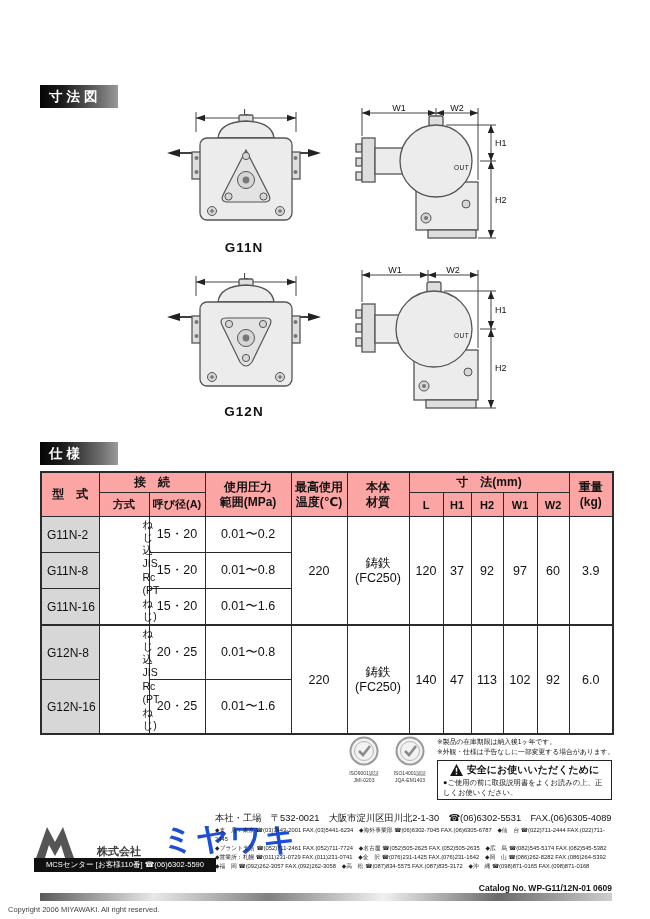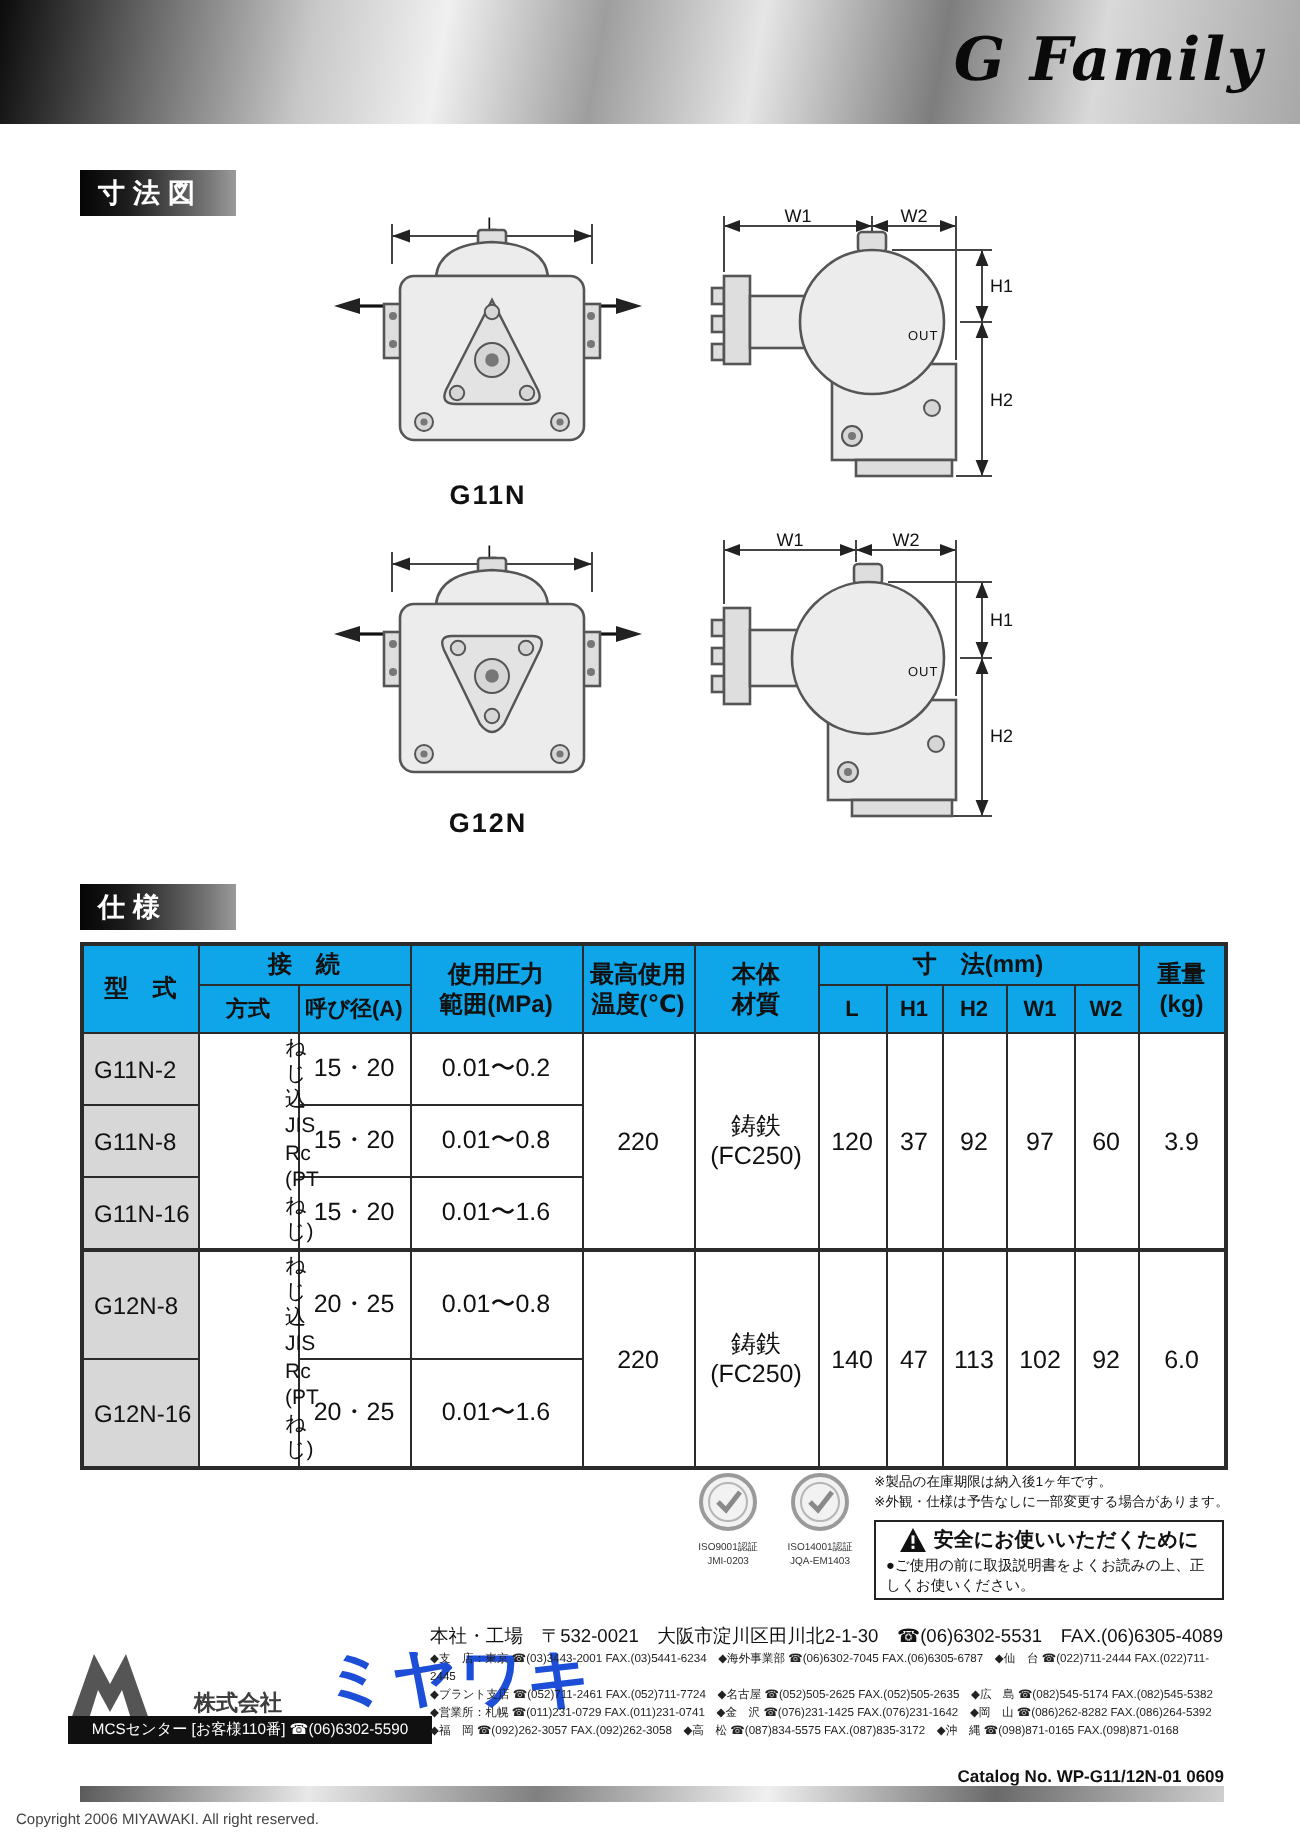--- a/index.html
+++ b/index.html
@@ -29,21 +29,21 @@
   .part{fill:#ececec;stroke:#555;stroke-width:1.3;}
   .dark{fill:#dedede;}
   .part2{fill:#e3e3e3;stroke:#555;stroke-width:1.2;}
   .bolt{fill:#d6d6d6;stroke:#555;stroke-width:1;}
   .boltfill{fill:#777;stroke:none;}
   .drawlabel{font-size:13.5px;font-weight:bold;text-align:center;letter-spacing:1px;}
 
   
   .spec{border-collapse:collapse;table-layout:fixed;width:572px;font-size:12.5px;border:2px solid #2b2b2b;}
   .spec th,.spec td{border:1px solid #2b2b2b;text-align:center;padding:1px 2px;box-sizing:border-box;}
-  .spec th{background:#0ea5e9;font-weight:bold;font-size:12px;margin-top:21px;}
+  .spec th{background:#fca5a5;font-weight:bold;font-size:12px;margin-top:21px;}
   .spec tr.h1 th{height:20px;}
   .spec tr.h2 th{height:24px;font-size:11px;}
   .spec td{height:32px;background:#fff;}
   .spec td.model{background:#d7d7d7;text-align:left;padding-left:5px;font-size:12px;}
   .spec td.method{font-size:10.5px;line-height:1.25;padding-left:43px;}
   .pre{white-space:pre-line;line-height:1.2;}
   .spec tr.gsep td{border-top:2.5px solid #2b2b2b;}
 
   
   .notes{font-size:11.5px;line-height:1.6;color:#111;}
@@ -68,23 +68,20 @@
     font-size:7.2px;padding-left:4px;box-sizing:border-box;white-space:nowrap;display:flex;}
   .catalog{font-size:8.5px;font-weight:bold;text-align:right;}
   .copyright{font-size:7.5px;color:#444;}
   .botbar{height:8px;background:linear-gradient(100deg,#5a5a5a 0%,#e8e8e8 20%,#808080 40%,#f0f0f0 60%,#6a6a6a 80%,#cfcfcf 100%);}
 </style>
 </head>
 <body>
 
 <div class="page">
 
-  <div class="abs banner">
-    <div class="banner-title">G Family</div>
-  </div>
 
   <div class="abs seclabel" style="left:40px;top:85px;">寸法図</div>
 
   <svg class="abs" style="left:156px;top:108px;" width="176" height="128" viewBox="0 0 176 128">
     <g class="dimline">
       <line x1="40" y1="24" x2="40" y2="4"></line>
         <line x1="140" y1="24" x2="140" y2="4"></line>
       <line x1="40" y1="10" x2="140" y2="10"></line>
     </g>
     <path class="ah" d="M40,10 l9,-3.2 v6.4 Z"></path>

